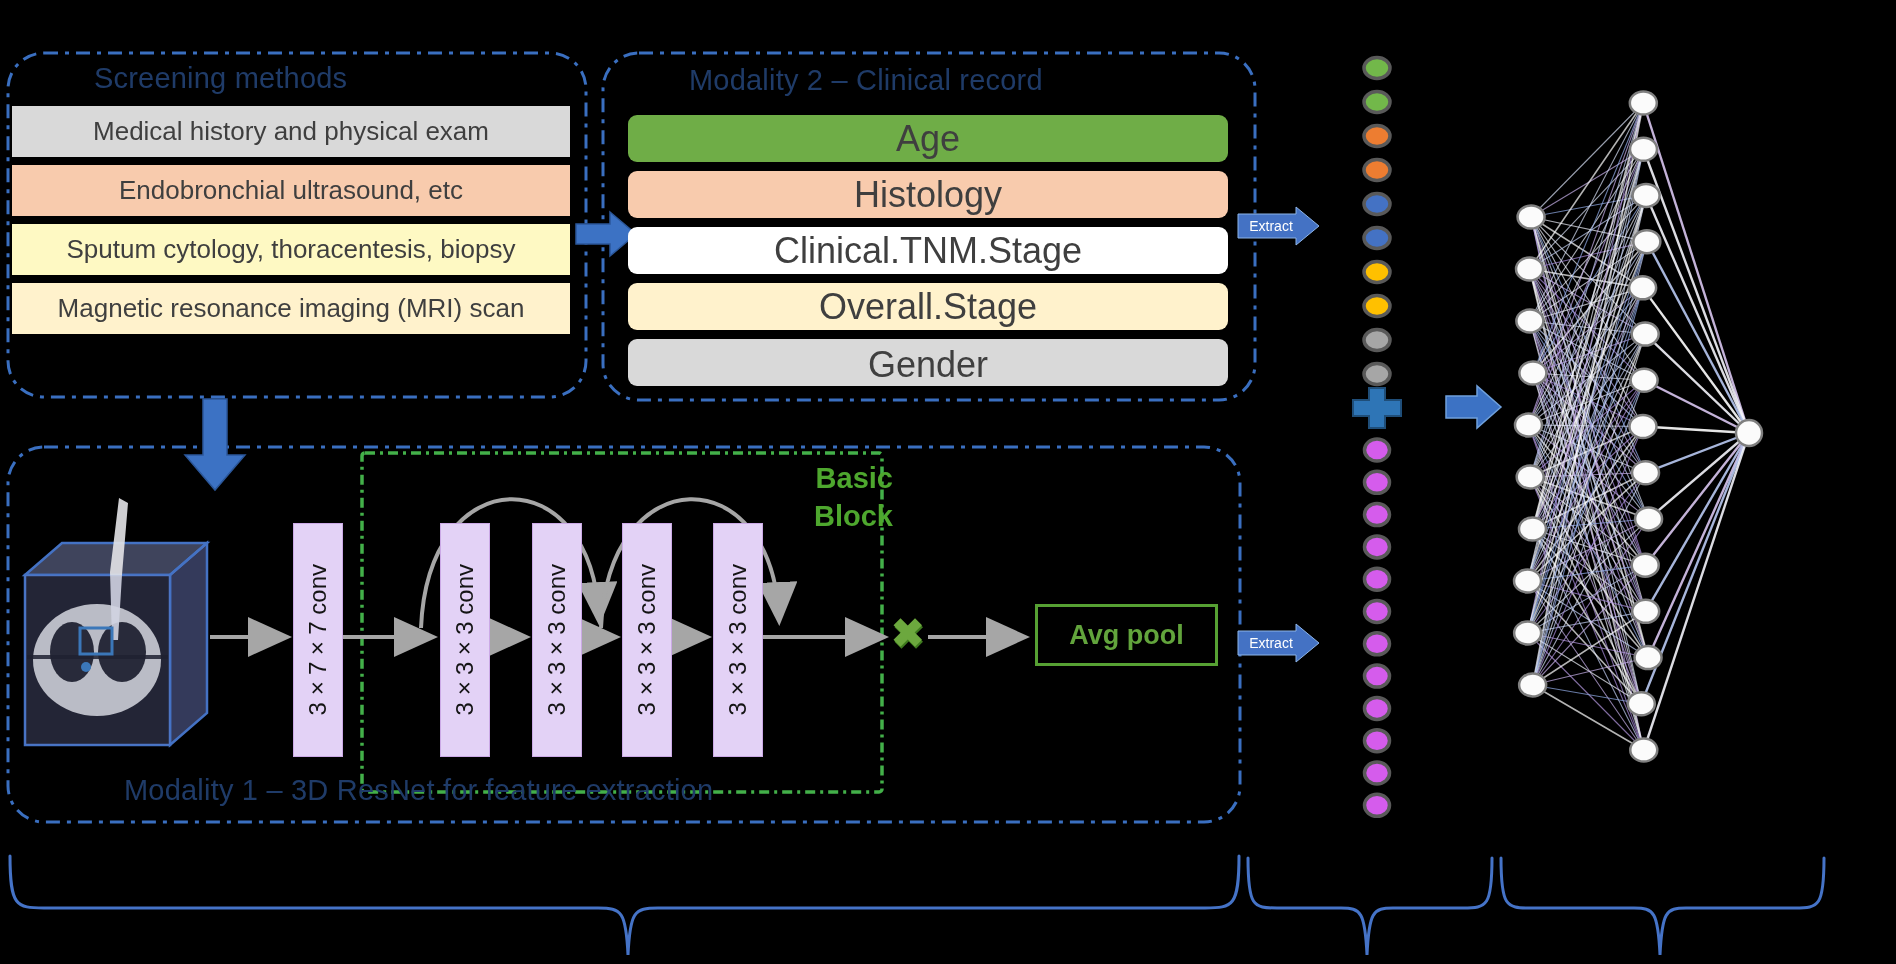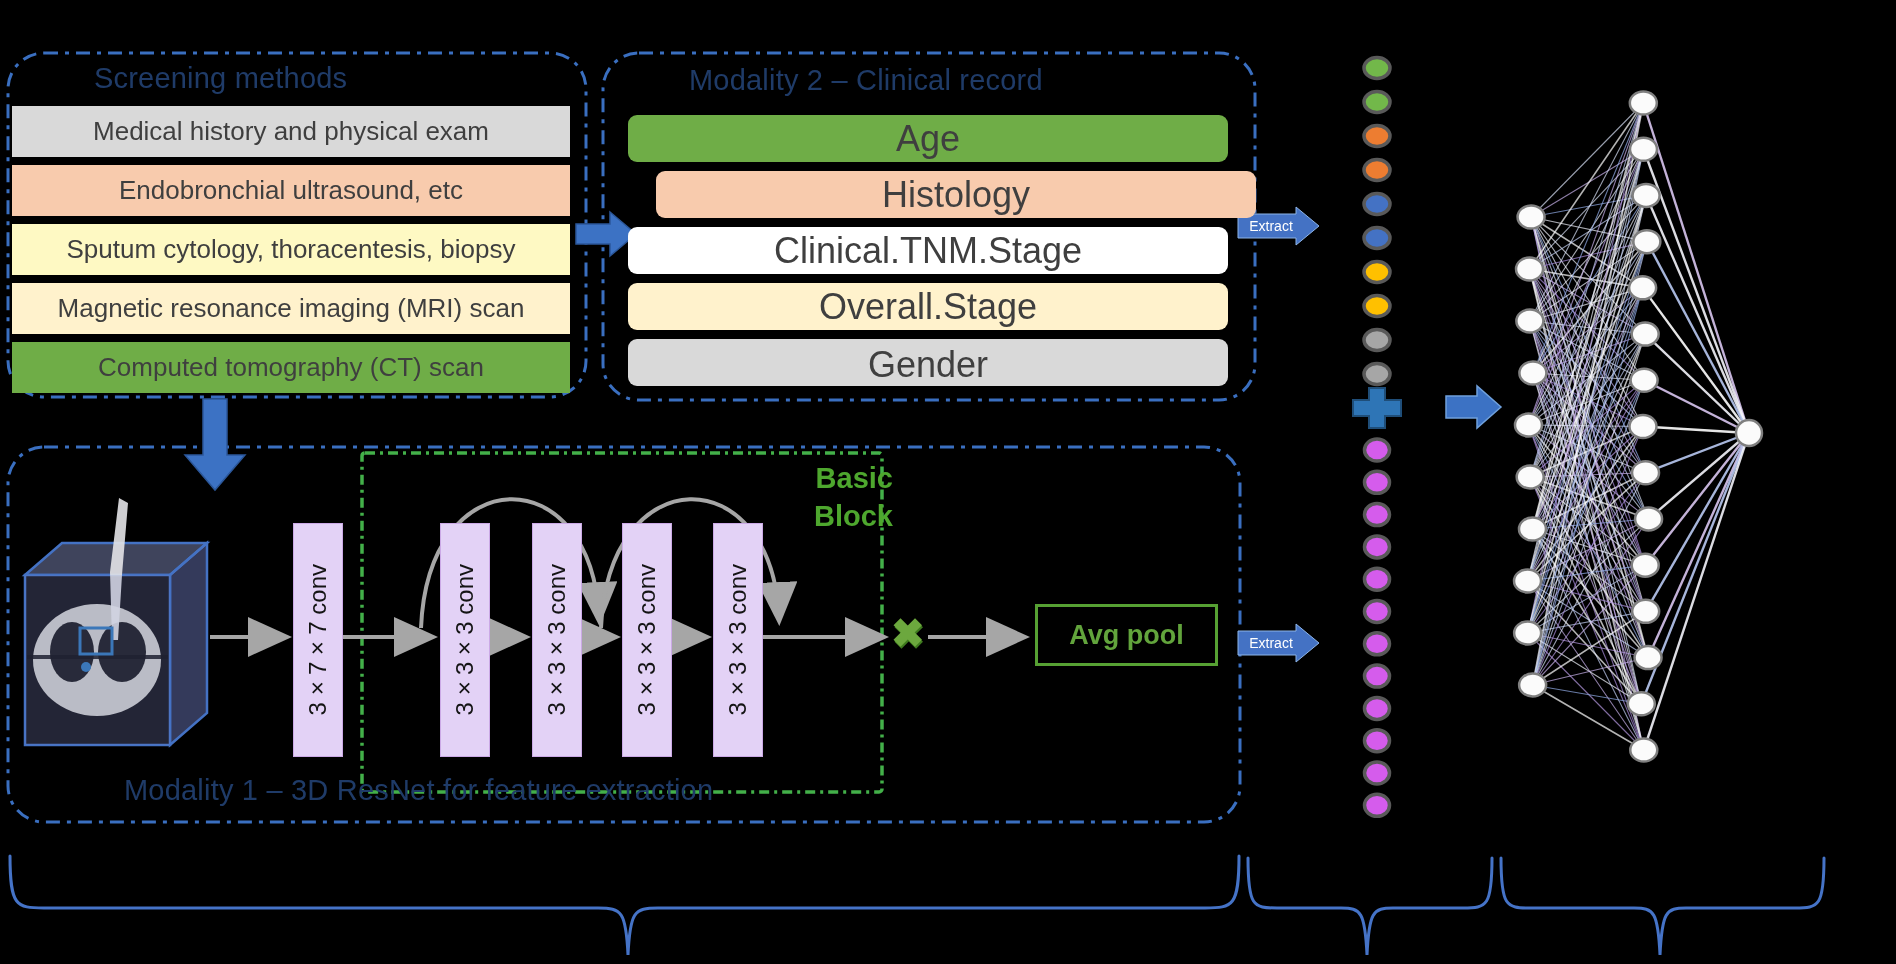--- a/index.html
+++ b/index.html
@@ -313,28 +313,25 @@
     </div>
 <div class="bar sbar" style="top: 165px; background-color: rgb(248, 203, 173);">
       <span>Endobronchial ultrasound, etc</span>
     </div>
 <div class="bar sbar" style="top: 224px; background-color: #fef9c3;">
       <span>Sputum cytology, thoracentesis, biopsy</span>
     </div>
 <div class="bar sbar" style="top: 283px; background-color: rgb(255, 242, 204);">
       <span>Magnetic resonance imaging (MRI) scan</span>
     </div>
-<div class="bar sbar" style="top: 342px; background-color: rgb(111, 173, 71);">
-      <span>Computed tomography (CT) scan</span>
-    </div>
 
 <div class="bar mbar" style="top: 115px; background-color: rgb(111, 173, 71);">
       <span>Age</span>
     </div>
-<div class="bar mbar" style="top: 171px; background-color: rgb(248, 203, 173); margin-left: 28px;">
+<div class="bar mbar" style="top: 171px; background-color: rgb(248, 203, 173);">
       <span>Histology</span>
     </div>
 <div class="bar mbar" style="top: 227px; background-color: #ffffff;">
       <span>Clinical.TNM.Stage</span>
     </div>
 <div class="bar mbar" style="top: 283px; background-color: rgb(255, 242, 204);">
       <span>Overall.Stage</span>
     </div>
 <div class="bar mbar" style="top: 339px; background-color: rgb(217, 217, 217); align-items: flex-end;">
       <span>Gender</span>

